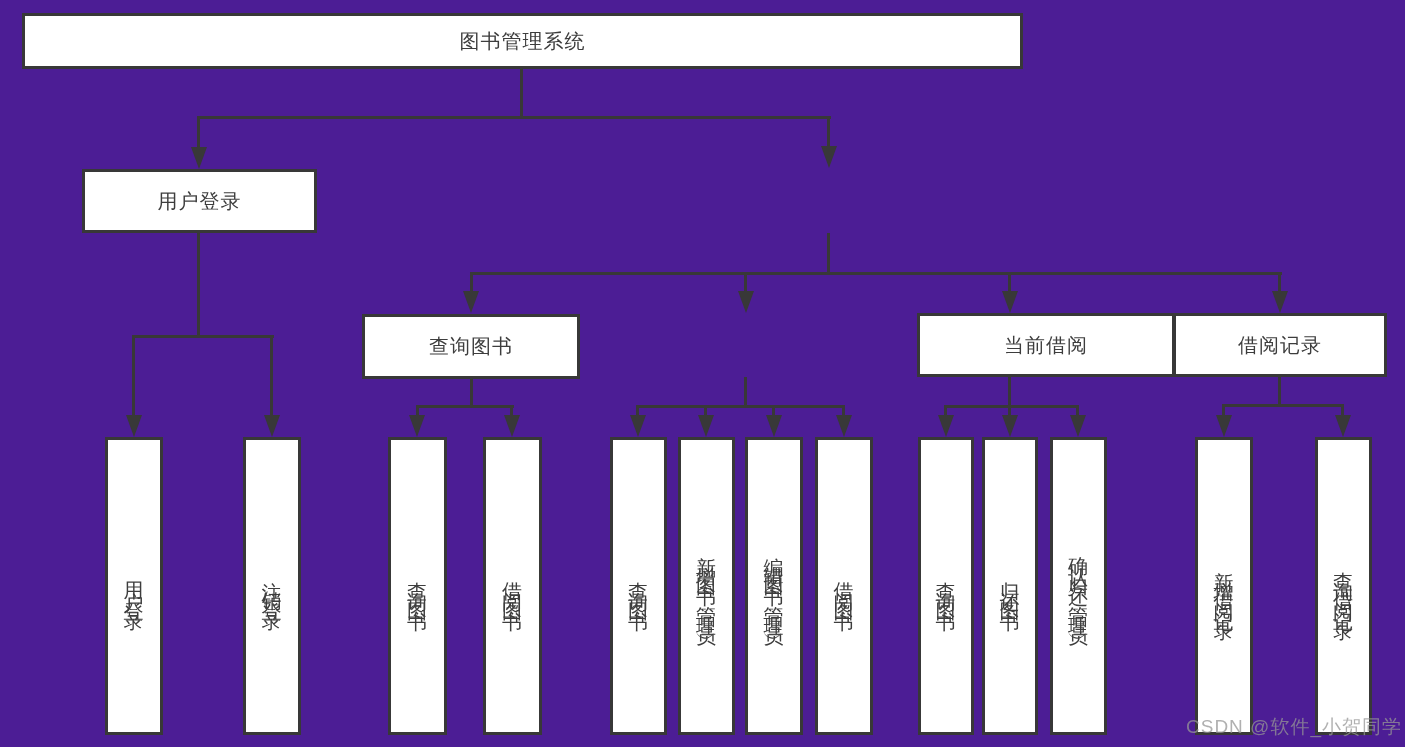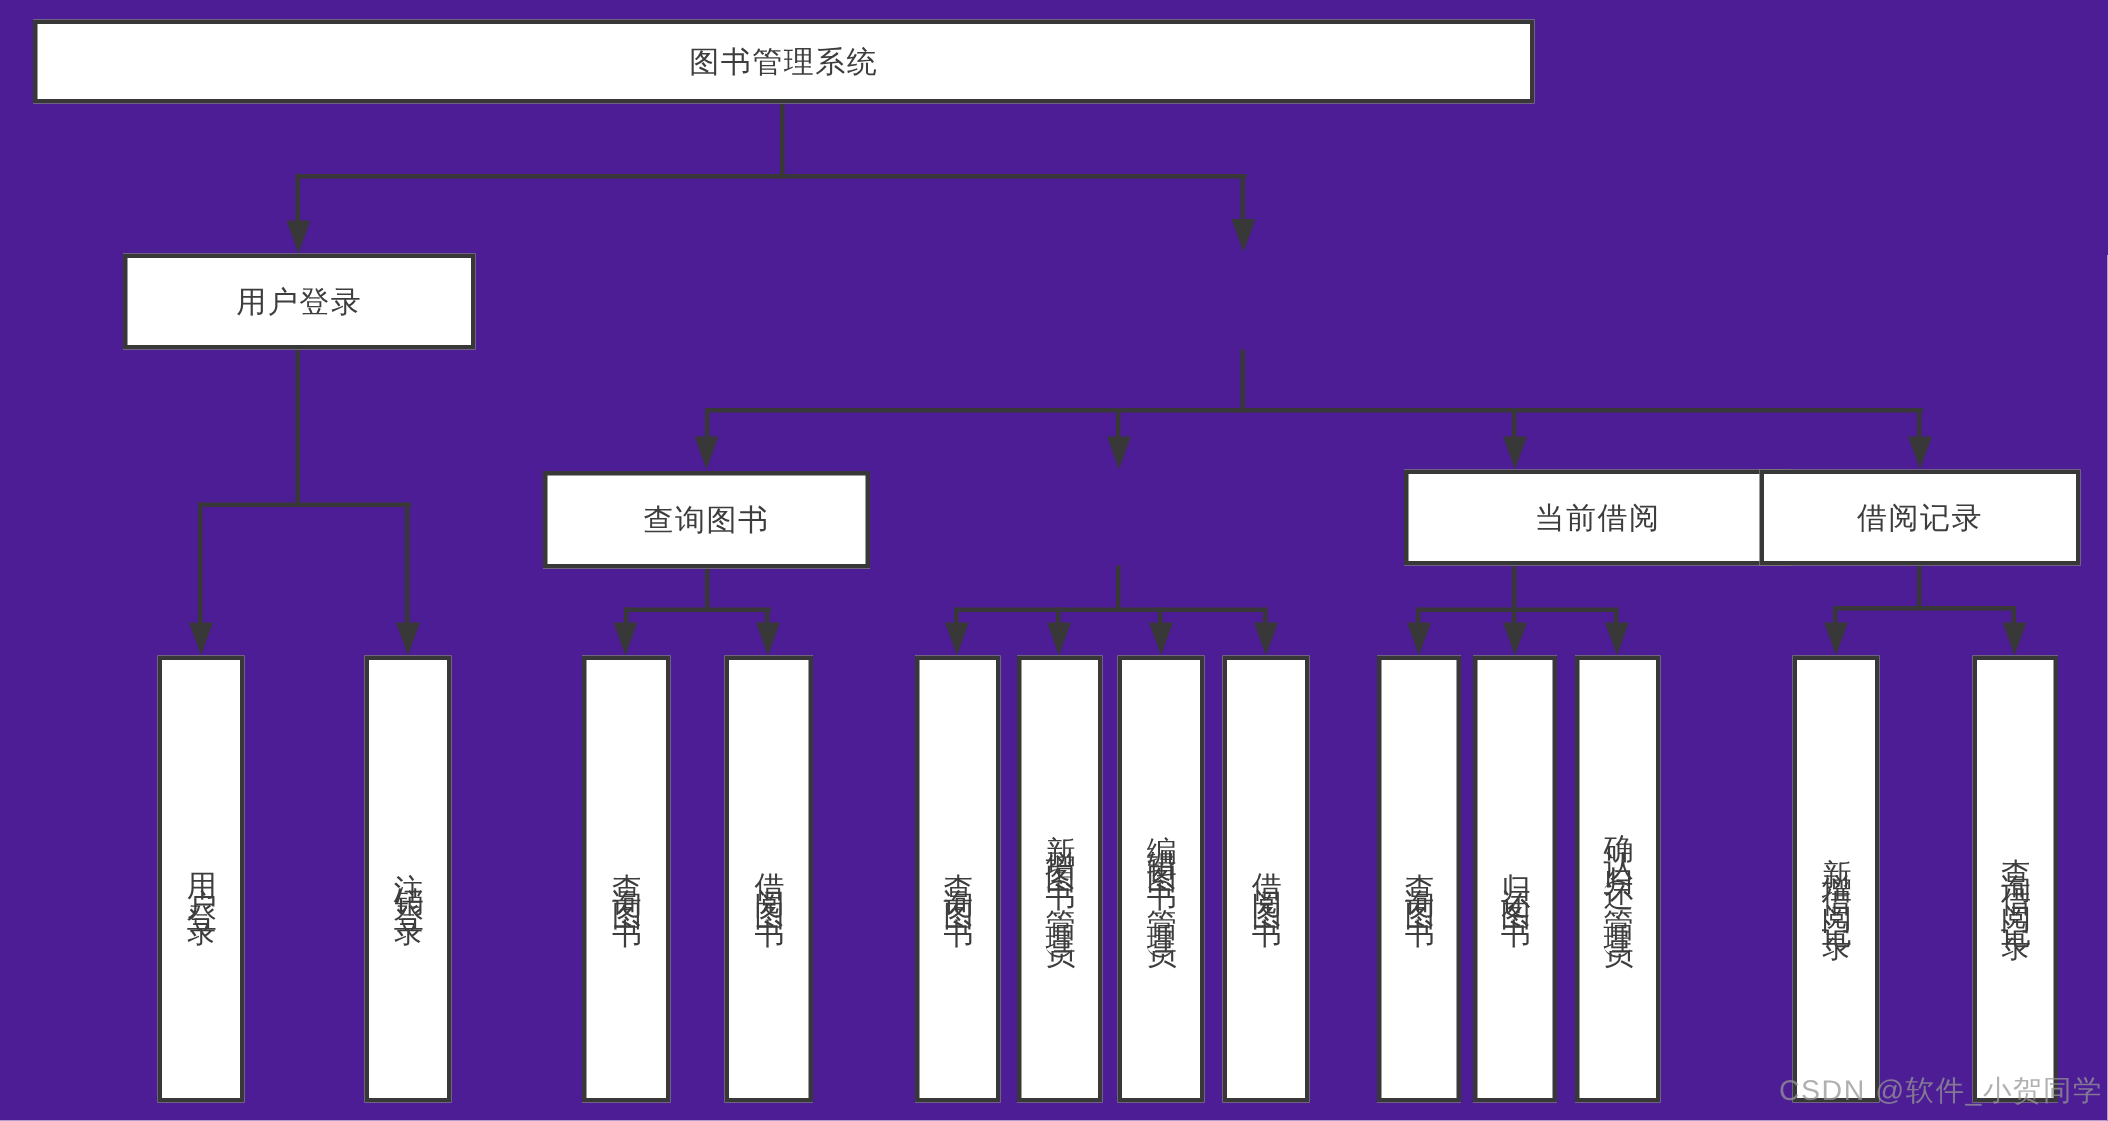--- a/index.html
+++ b/index.html
@@ -80,21 +80,21 @@
   <div class="vl" style="left:744px;top:272px;height:21px;"></div>
   <div class="arrow" style="left:738px;top:291px;"></div>
   <div class="vl" style="left:1008px;top:272px;height:21px;"></div>
   <div class="arrow" style="left:1002px;top:291px;"></div>
   <div class="vl" style="left:1278px;top:272px;height:21px;"></div>
   <div class="arrow" style="left:1272px;top:291px;"></div>
 
   <div class="box" style="left:362px;top:314px;width:218px;height:65px;">
     <span>查询图书</span>
   </div>
-  <div class="box" style="left:936px;top:313px;width:258px;height:64px;">
+  <div class="box" style="left:917px;top:313px;width:258px;height:64px;">
     <span>当前借阅</span>
   </div>
   <div class="box" style="left:1173px;top:313px;width:214px;height:64px;">
     <span>借阅记录</span>
   </div>
 
   <div class="vl" style="left:470px;top:379px;height:29px;"></div>
   <div class="hl" style="left:416px;top:405px;width:98px;"></div>
   <div class="vl" style="left:416px;top:405px;height:12px;"></div>
   <div class="arrow" style="left:409px;top:415px;"></div>

